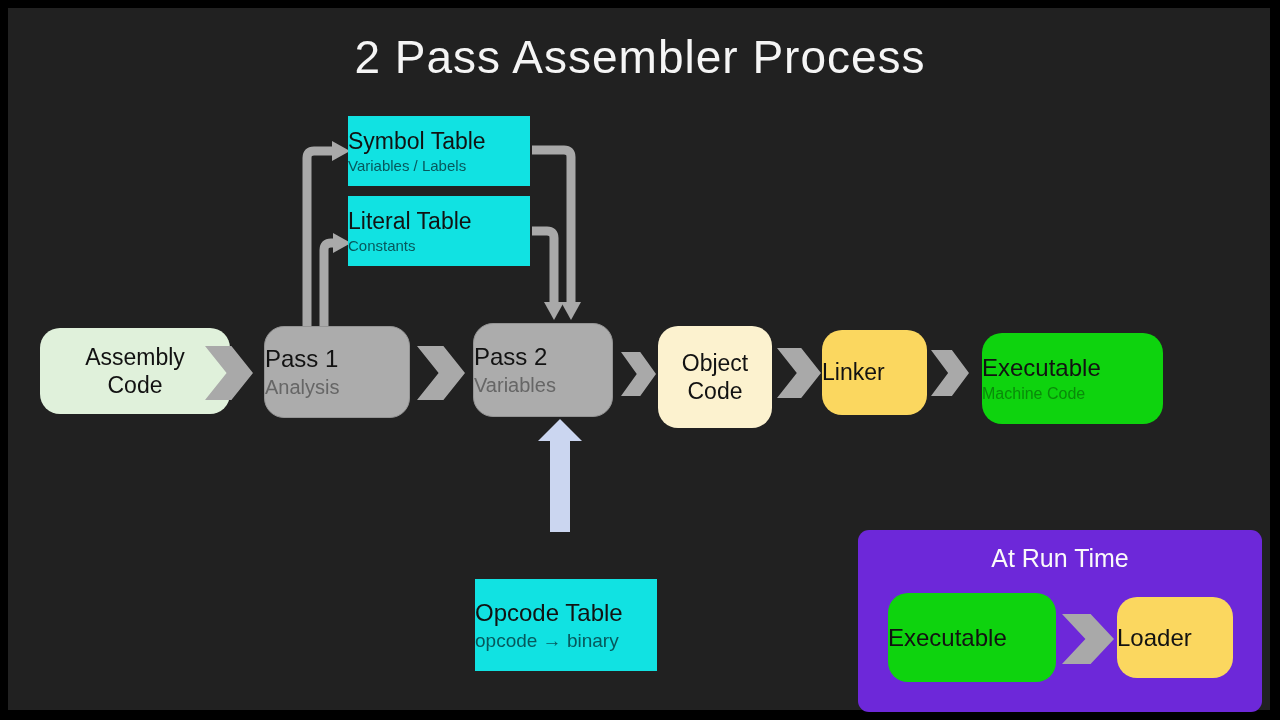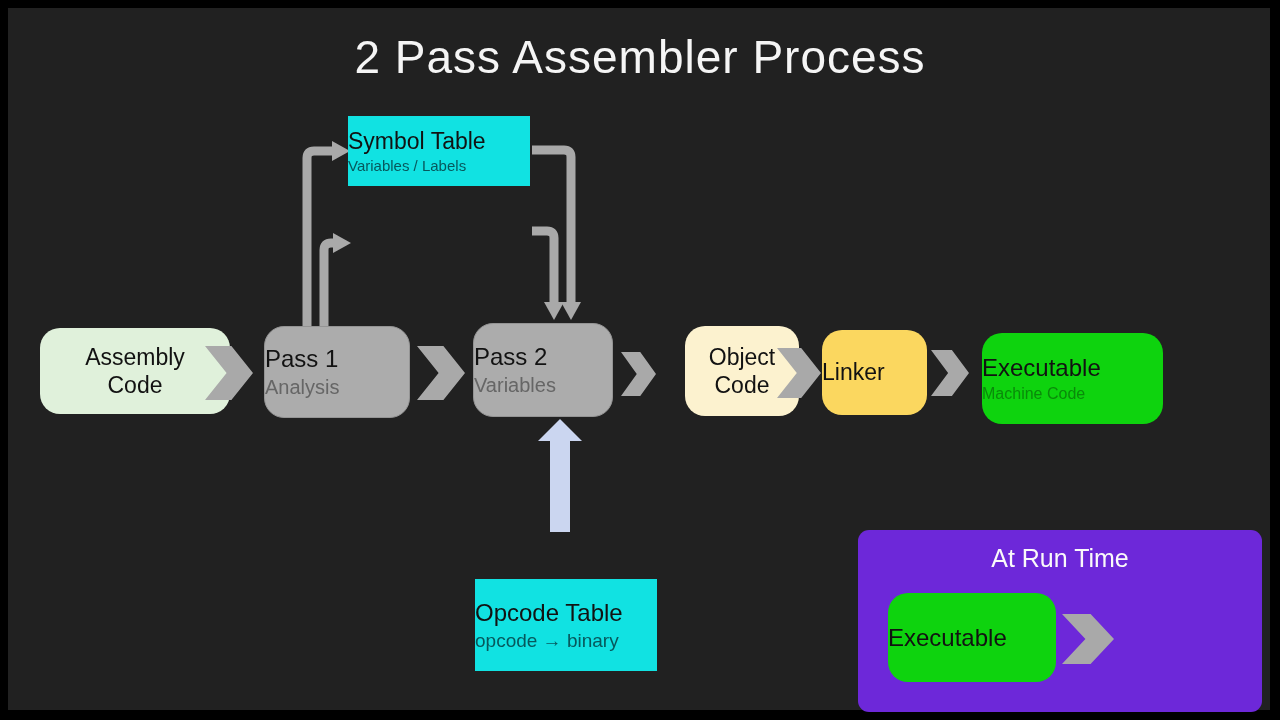--- a/index.html
+++ b/index.html
@@ -18,21 +18,21 @@
   .sub-green{color:#0a8a0a;font-size:16px;}
   .sq{border-radius:0;}
   .rd{border-radius:20px;}
   
   .b-symbol {left:348px;top:116px;width:182px;height:70px;}
   .b-literal{left:348px;top:196px;width:182px;height:70px;}
   .b-opcode {left:475px;top:535px;width:182px;height:92px;}
   .b-assembly{left:40px;top:328px;width:190px;height:86px;padding:0 16px;box-sizing:border-box;}
   .b-pass1 {left:264px;top:326px;width:146px;height:92px;border:1px solid #949494;box-sizing:border-box;}
   .b-pass2 {left:473px;top:323px;width:140px;height:94px;border:1px solid #949494;box-sizing:border-box;}
-  .b-object{left:658px;top:326px;width:114px;height:90px;padding:0 6px;box-sizing:border-box;margin-left:27px;}
+  .b-object{left:658px;top:326px;width:114px;height:102px;padding:0 6px;box-sizing:border-box;}
   .b-linker{left:822px;top:330px;width:105px;height:85px;}
   .b-exec  {left:982px;top:333px;width:181px;height:91px;}
   
   .chev{position:absolute;clip-path:polygon(0% 0%,55% 0%,100% 50%,55% 100%,0% 100%,45% 50%);}
   .c1{left:205px;top:346px;width:48px;height:54px;}
   .c2{left:417px;top:346px;width:48px;height:54px;}
   .c3{left:621px;top:352px;width:35px;height:44px;}
   .c4{left:777px;top:348px;width:44px;height:50px;}
   .c5{left:931px;top:350px;width:38px;height:46px;}
   .c6{left:204px;top:84px;width:52px;height:50px;}
@@ -63,20 +63,24 @@
     <polygon points="333,233 333,253 351,243" fill="#a9a9a9"></polygon>
     <polygon points="561,302 581,302 571,320" fill="#a9a9a9"></polygon>
     <polygon points="544,302 564,302 554,320" fill="#a9a9a9"></polygon>
     <polygon points="550,532 550,441 538,441 560,419 582,441 570,441 570,532" fill="#cbd6f0"></polygon>
   </svg>
 
   <div class="box sq b-symbol" style="background-color: rgb(17, 226, 226);">
     <div class="lbl">Symbol Table</div>
     <div class="sub sub-teal">Variables / Labels</div>
   </div>
+  <div class="box sq b-literal" style="background-color: rgb(17, 226, 226);">
+    <div class="lbl">Literal Table</div>
+    <div class="sub sub-teal">Constants</div>
+  </div>
   <div class="box sq b-opcode" style="background-color: rgb(17, 226, 226); margin-top: 44px;">
     <div class="lbl-lg">Opcode Table</div>
     <div class="sub sub-teal" style="font-size:19px;">opcode → binary</div>
   </div>
 
   <div class="box rd b-assembly" style="background-color: rgb(224, 241, 219);">
     <div class="lbl">Assembly Code</div>
   </div>
   <div class="chev c1" style="background-color: rgb(169, 169, 169);"></div>
 
@@ -106,14 +110,17 @@
     <div class="lbl-lg">Executable</div>
     <div class="sub sub-green">Machine Code</div>
   </div>
 
   <div class="panel" style="background-color: #6d28d9; border-radius: 11px;">
     <div class="panel-title">At Run Time</div>
     <div class="box rd rt-exec" style="background-color: rgb(14, 211, 14);">
       <div class="lbl-lg">Executable</div>
     </div>
     <div class="chev c6" style="background-color: rgb(169, 169, 169);"></div>
+    <div class="box rd rt-loader" style="background-color: rgb(251, 215, 95);">
+      <div class="lbl-lg">Loader</div>
+    </div>
   </div>
 </div>
 
 </body></html>

